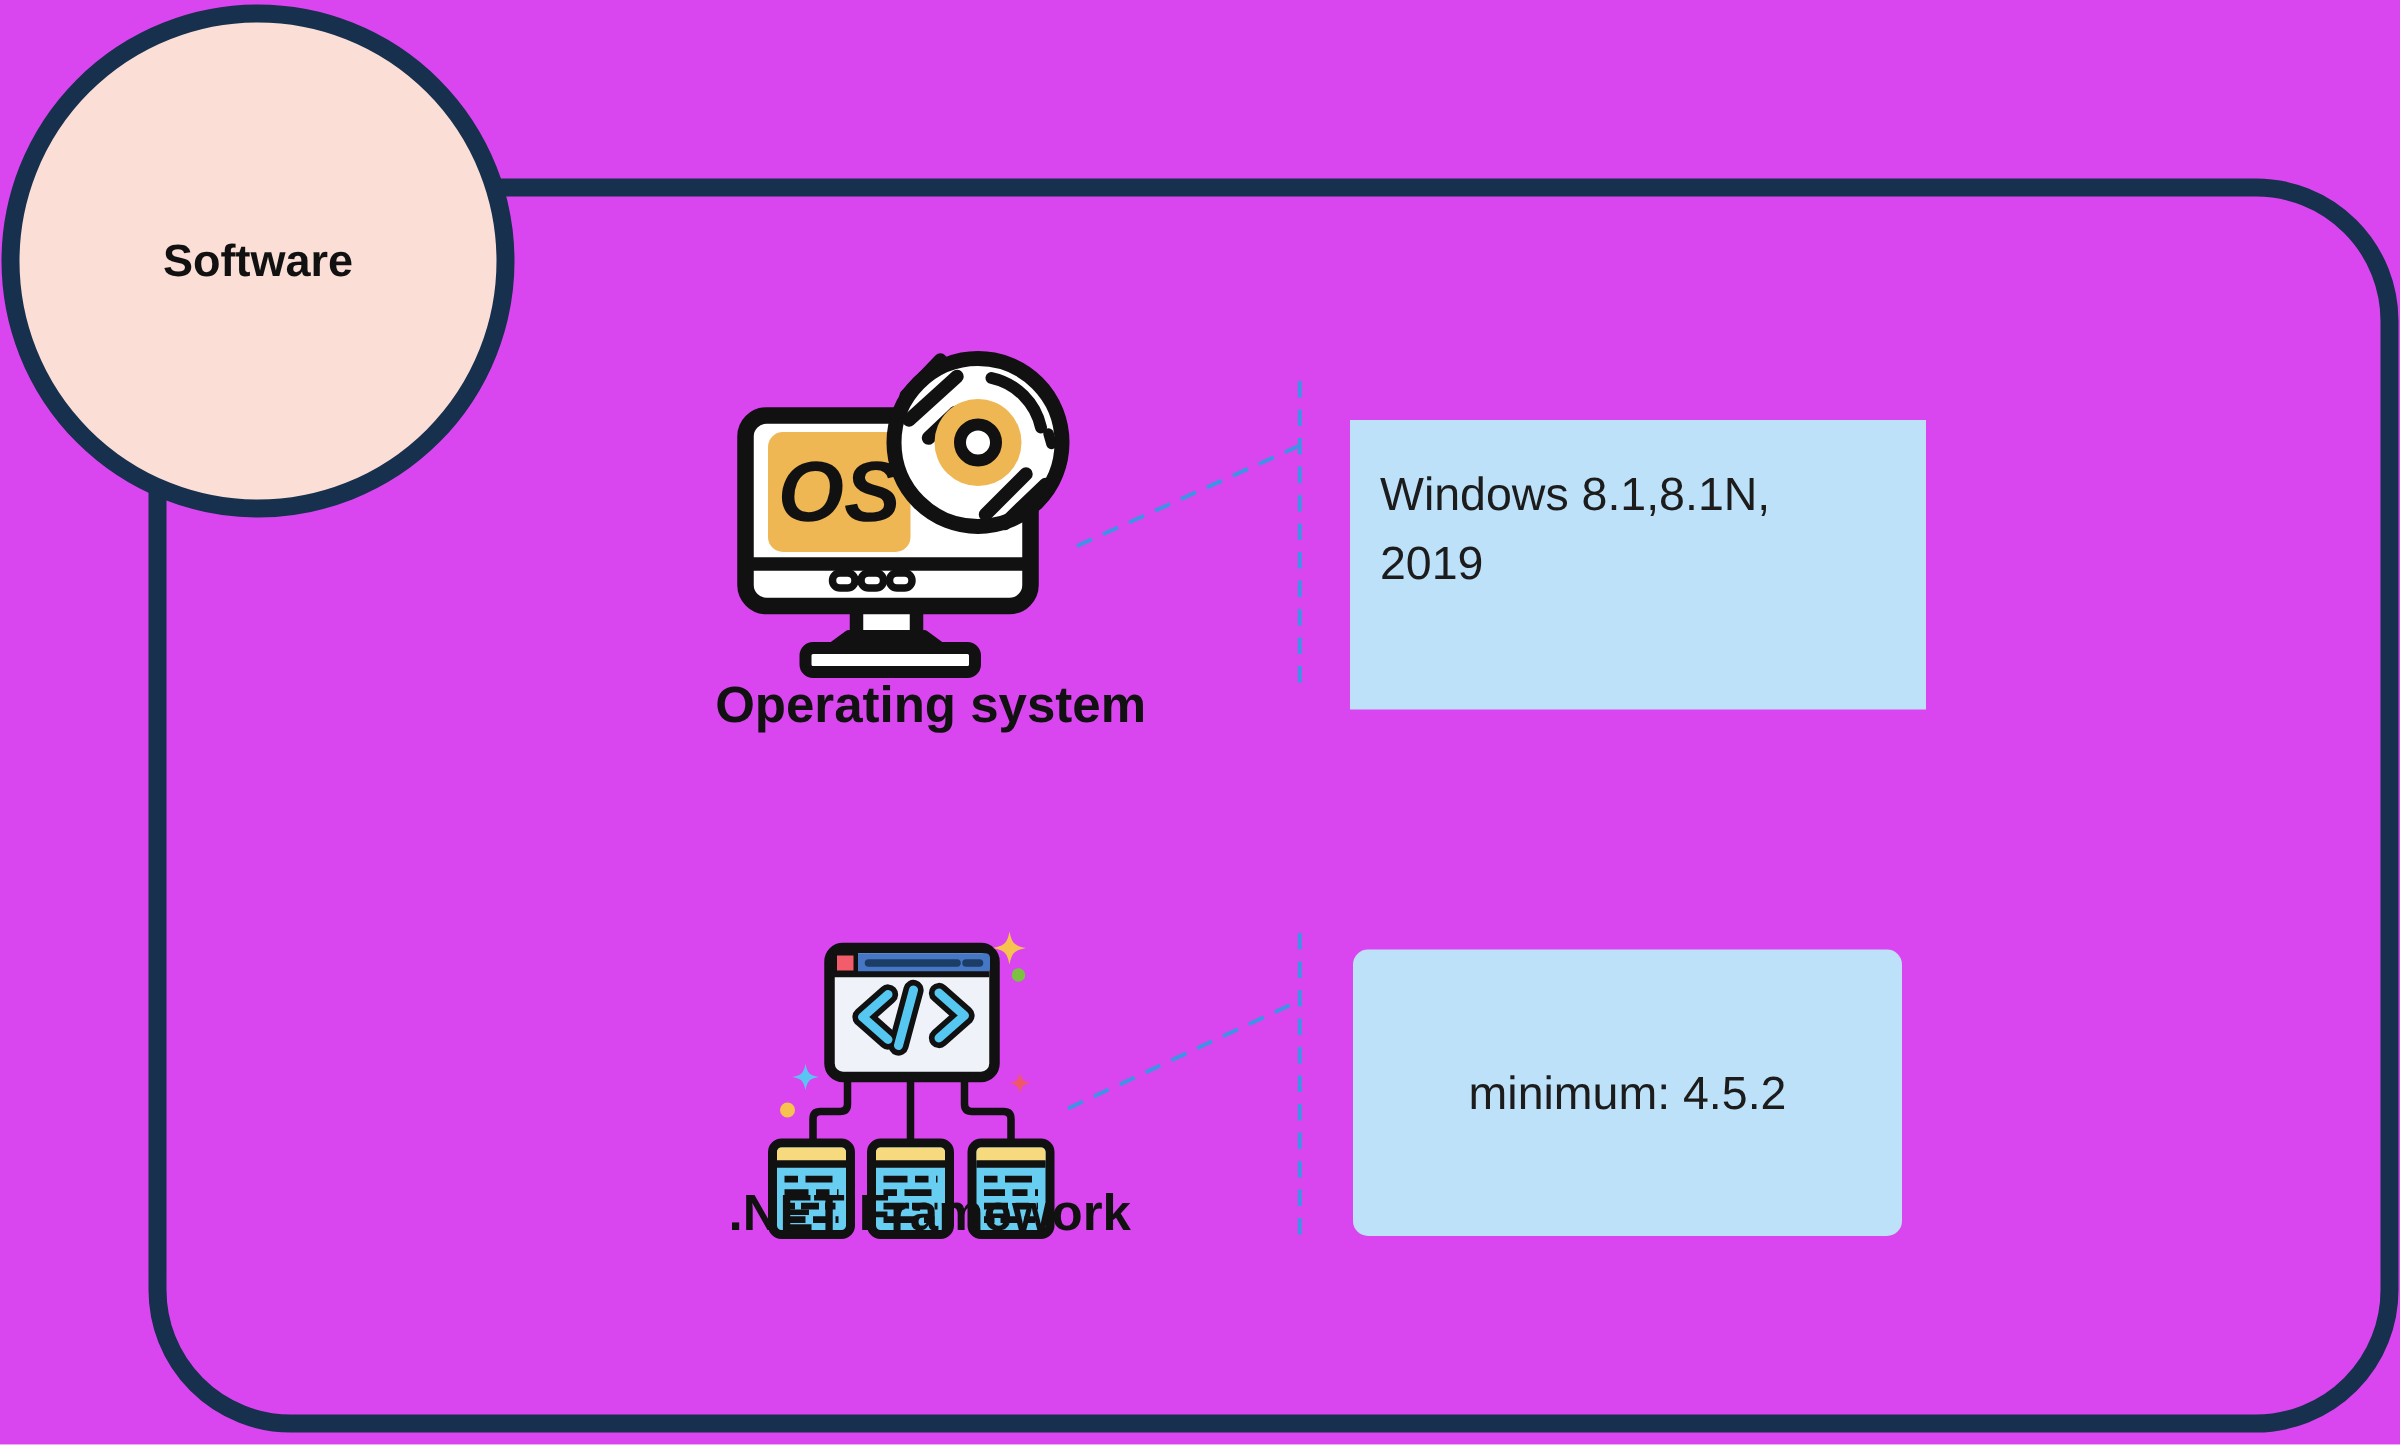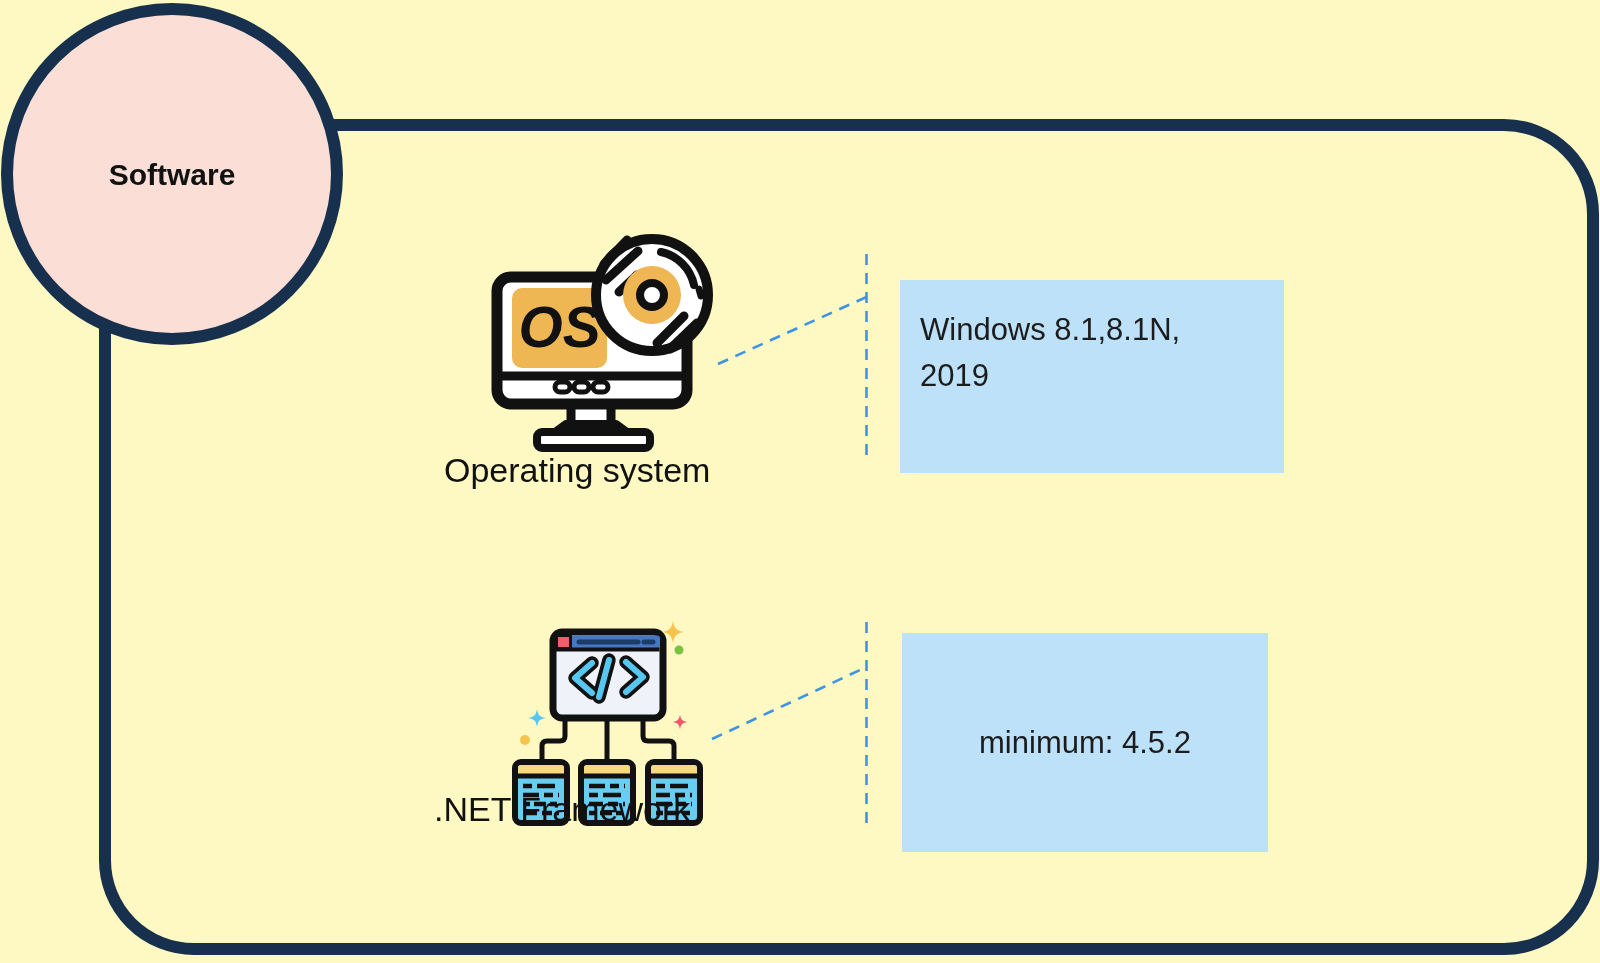--- a/index.html
+++ b/index.html
@@ -5,21 +5,21 @@
   html, body {
     margin: 0;
     padding: 0;
     background: #ffffff;
     font-family: "Liberation Sans", sans-serif;
   }
   .canvas {
     position: relative;
     width: 1600px;
     height: 963px;
-    background: #fef9c3;
+    background: #d946ef;
     overflow: hidden;
   }
   .frame {
     position: absolute;
     left: 99px;
     top: 119px;
     width: 1500px;
     height: 836px;
     box-sizing: border-box;
     border: 12px solid #16304E;
@@ -56,23 +56,23 @@
   }
   .icon {
     position: absolute;
     font-style: italic;
   }
   .icon-os    { left: 470px; top: 218px; width: 290px; height: 236px; }
   .icon-dotnet{ left: 495px; top: 598px; width: 215px; height: 237px; }
   .row-label {
     position: absolute;
     width: 320px;
-    text-align: left;
+    text-align: right;
     font-size: 34px;
-    font-weight: normal;
+    font-weight: bold;
     color: #111111;
     line-height: 40px;
     white-space: nowrap;
   }
   .label-os     { left: 444px; top: 450px; }
   .label-dotnet { left: 434px; top: 789px; }
   .value-box {
     position: absolute;
     background: #BDE1F9;
     color: #1C1C1C;
@@ -85,24 +85,25 @@
     height: 193px;
     box-sizing: border-box;
     padding: 27px 0 0 20px;
     line-height: 46px;
   }
   .value-box-windows div { white-space: nowrap; }
   .value-box-minimum {
     left: 902px;
     top: 633px;
     width: 366px;
-    height: 219px;
+    height: 191px;
     display: flex;
     align-items: center;
     justify-content: center;
+    border-radius: 10px;
   }
 </style>
 </head>
 <body>
 
 <div class="canvas">
 
   <div class="frame"></div>
 
   <svg class="connectors" viewBox="0 0 1600 963" xmlns="http://www.w3.org/2000/svg">

